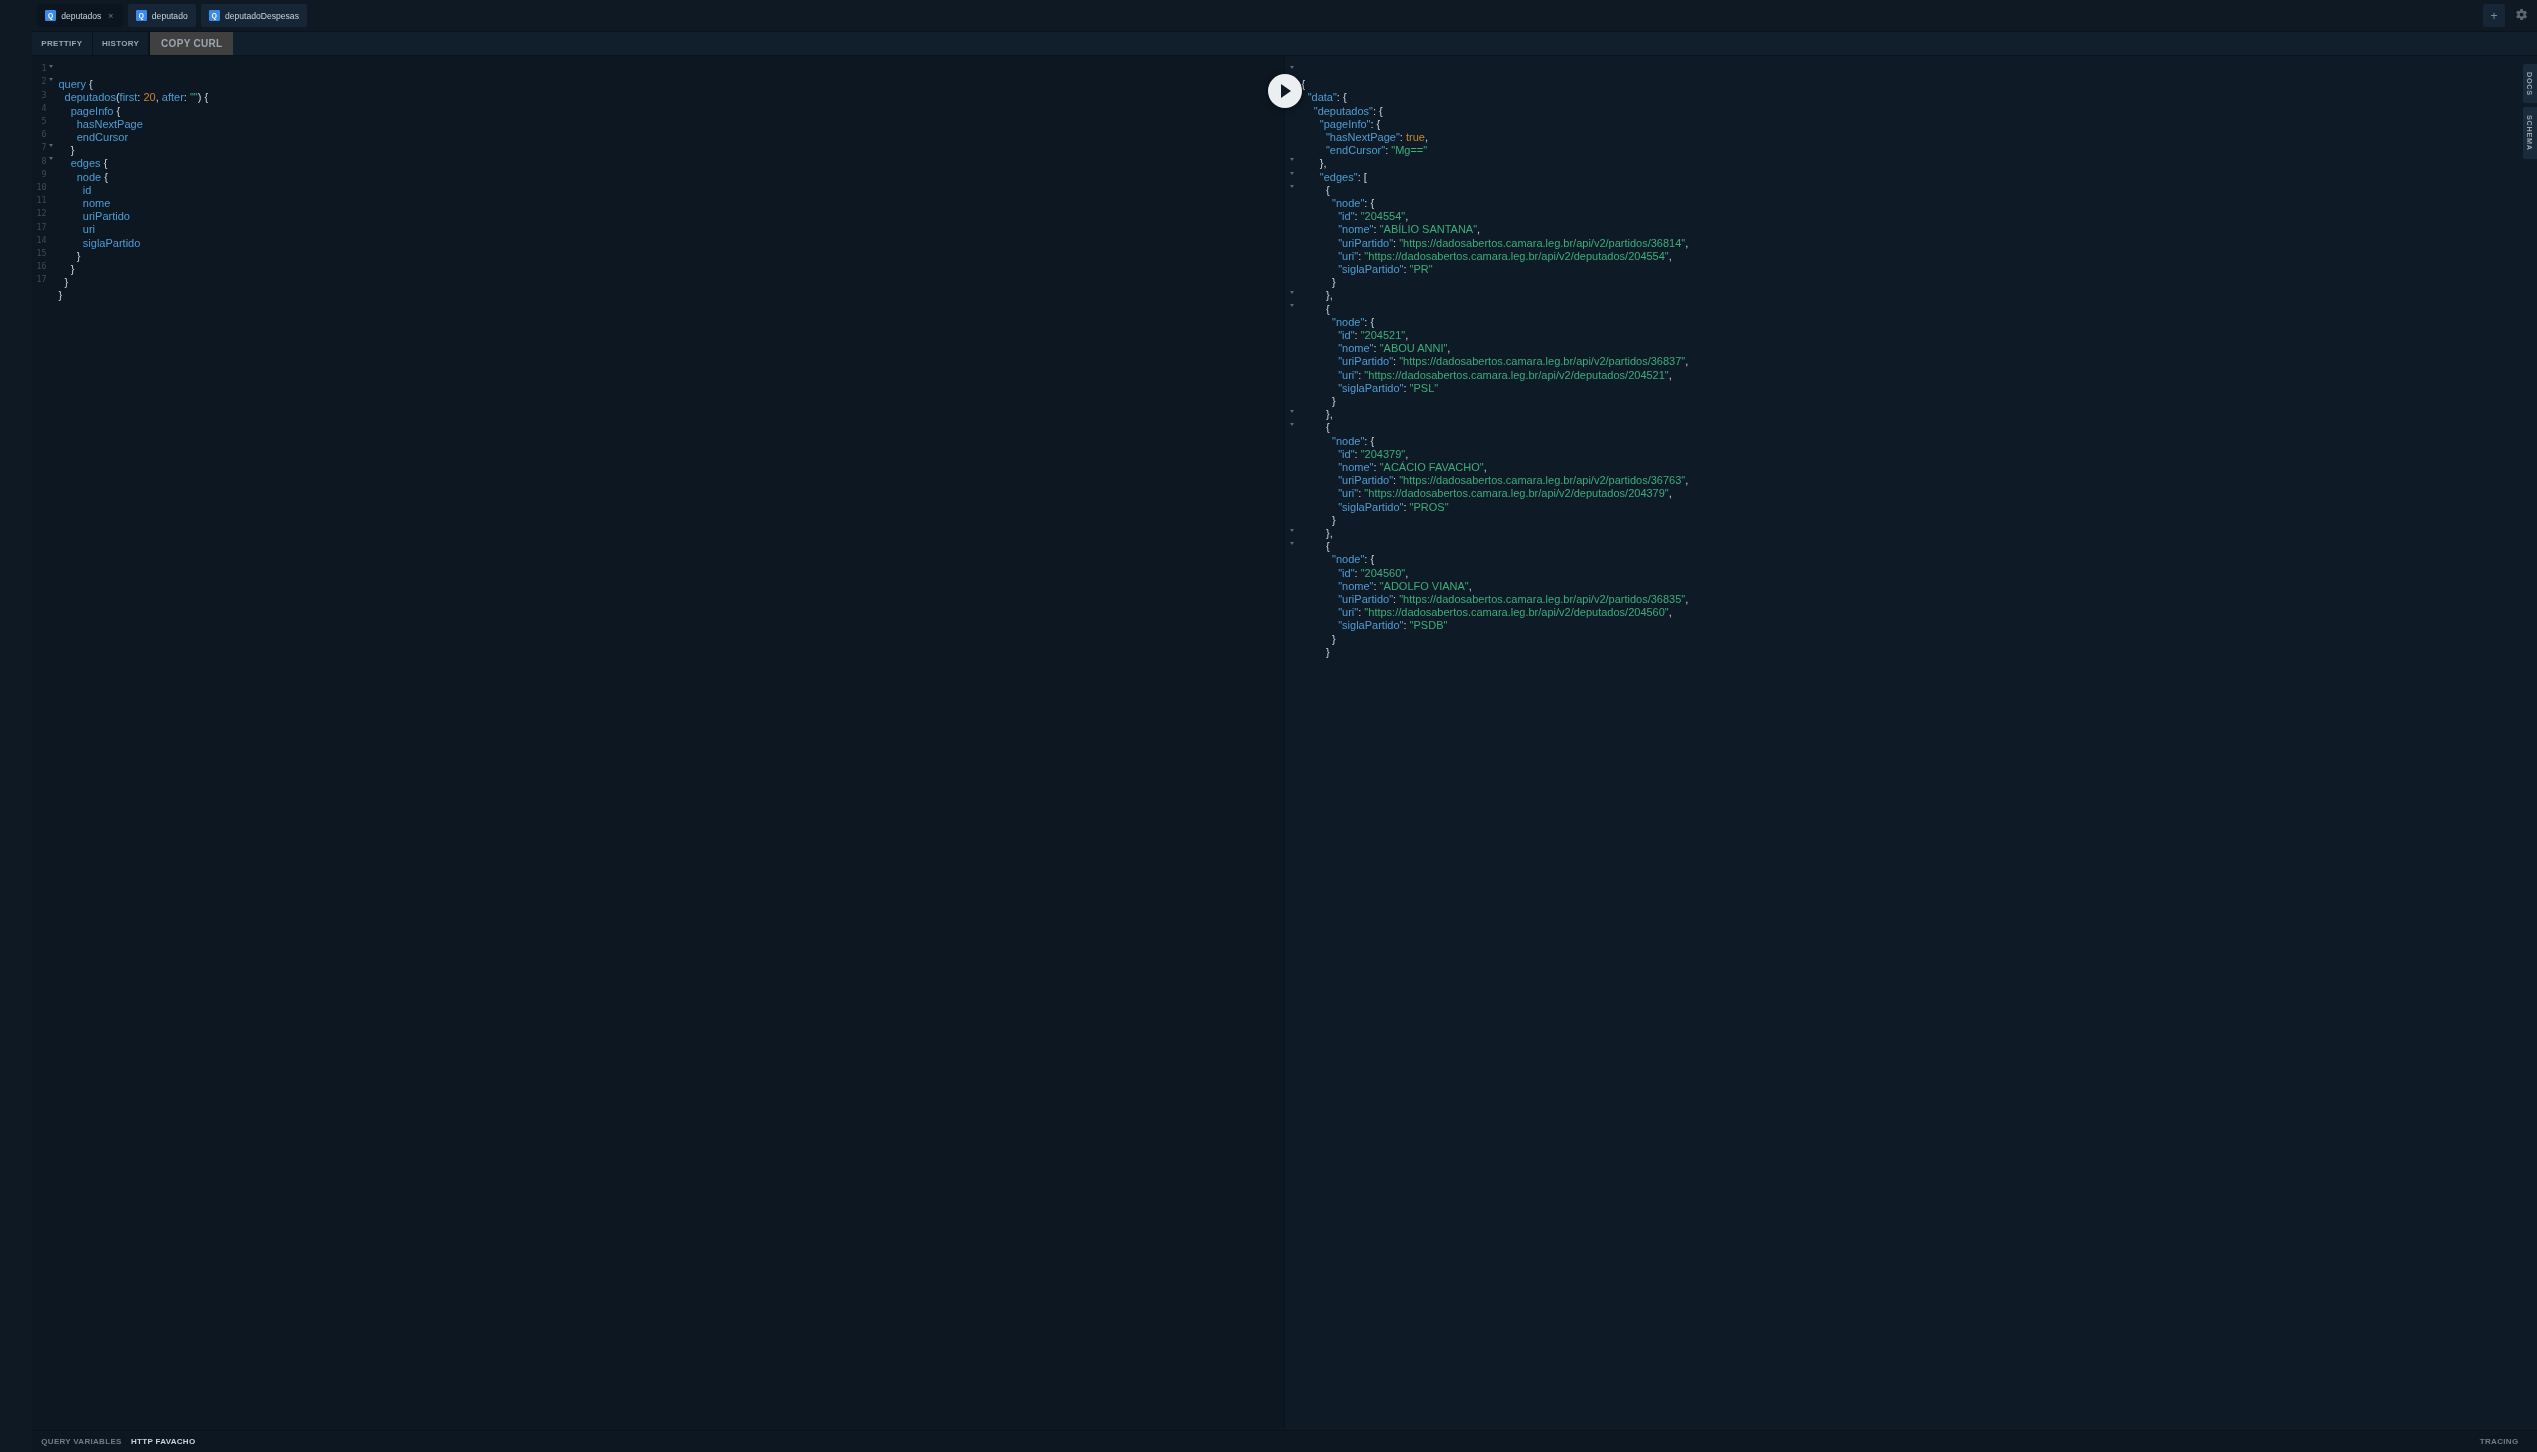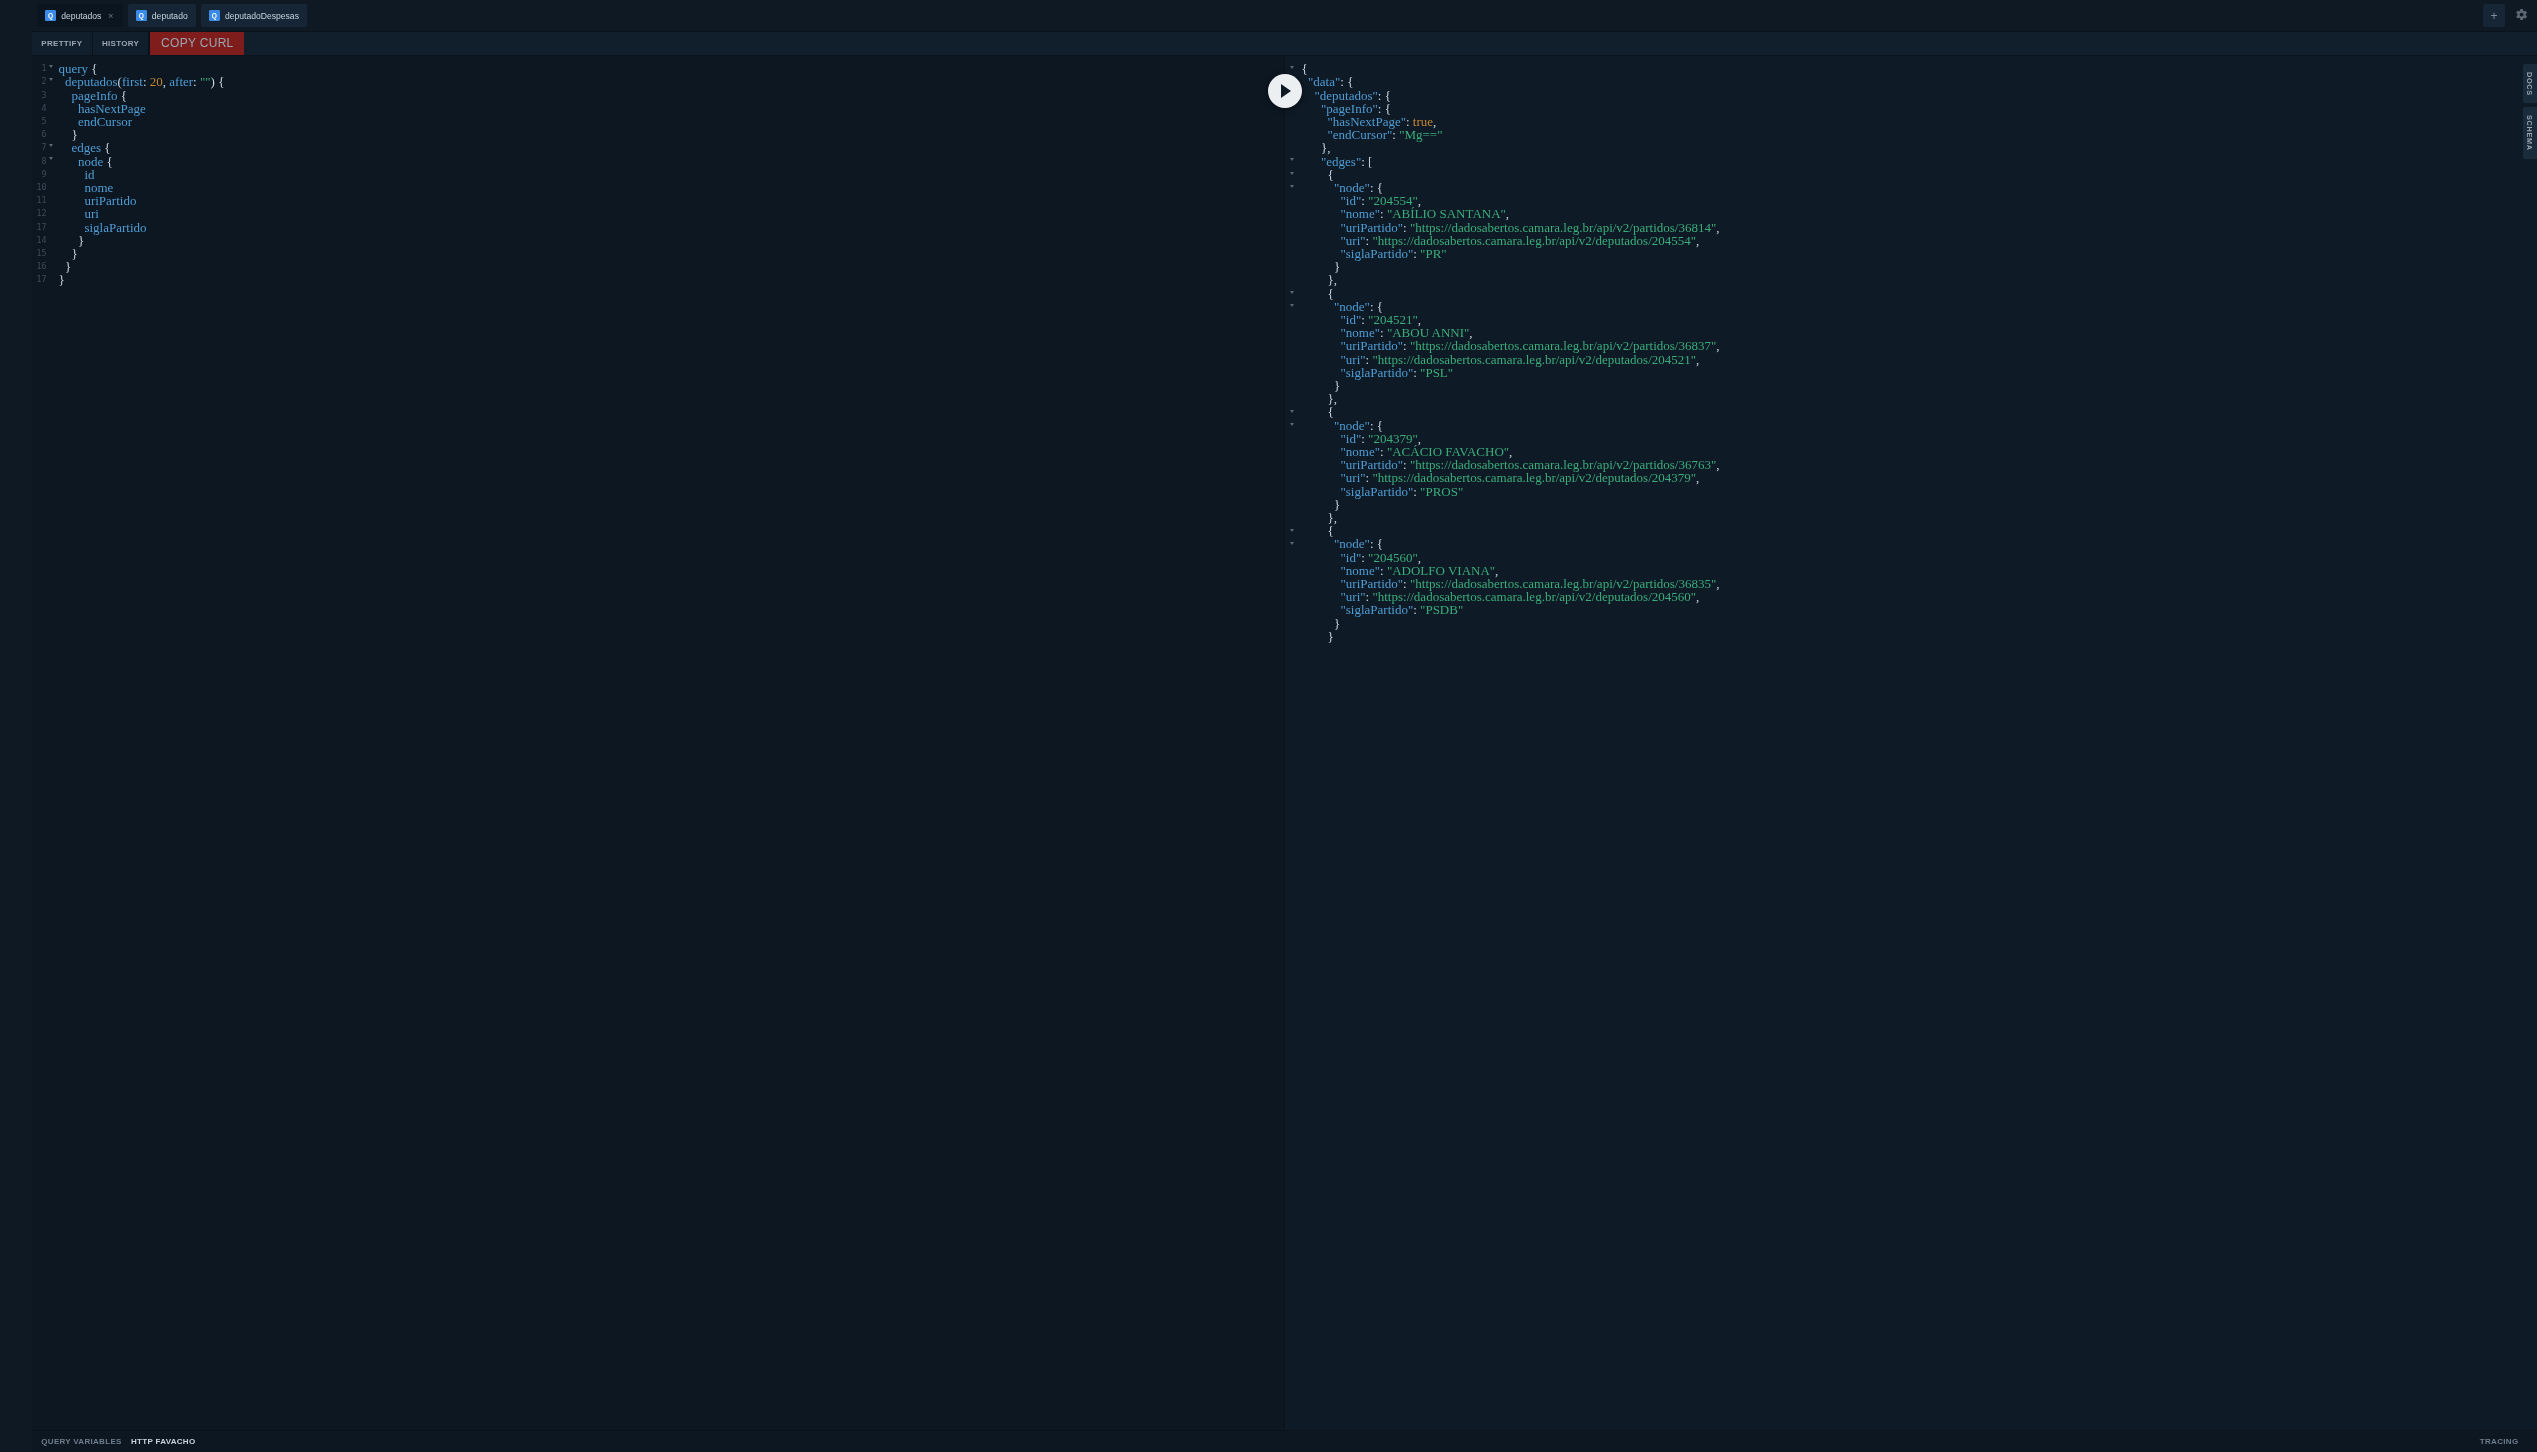--- a/index.html
+++ b/index.html
@@ -17,32 +17,32 @@
 .tab-add { width:22.5px; height:22.5px; border-radius:2px; background:#162636; display:flex; align-items:center; justify-content:center; color:#7f8b97; font-size:12px; cursor:pointer; }
 .gear { margin-left:5.3px; padding:4px; cursor:pointer; }
 .gear svg { width:13.2px; height:13.2px; fill:#5b6773; }
 
 
 .toolbar { display:flex; align-items:center; background:#111e2c; height:24.5px; border-top:0.7px solid #0a121b; border-bottom:0.7px solid #0a121b; }
 .tb-btn { padding:0 9.3px; height:100%; display:flex; align-items:center; color:#9aa5af; font-size:8px; font-weight:600; letter-spacing:0.3px; border-right:0.7px solid #0a121b; cursor:pointer; }
 .endpoint { flex:1; display:flex; align-items:center; padding:0 8px; gap:6.6px; }
 .endpoint-dot { width:5.3px; height:5.3px; border-radius:50%; background:#7f8b97; }
 .endpoint-label { font-size:8.6px; color:#9aa5af; }
-.copy-curl { padding:0 10.6px; height:100%; display:flex; align-items:center; color:#9aa5af; font-size:12px; font-weight:400; letter-spacing:0.3px; border-left:0.7px solid #0a121b; background:#7f1d1d; cursor:pointer; }
+.copy-curl { padding:0 10.6px; height:100%; display:flex; align-items:center; color:#9aa5af; font-size:10px; font-weight:700; letter-spacing:0.3px; border-left:0.7px solid #0a121b; background:#404040; cursor:pointer; }
 
 
 .main { position:relative; flex:1; display:flex; overflow:hidden; background:#0f1924; }
 .pane { flex:1 1 50%; overflow:auto; position:relative; }
 .pane.left { border-right:0.7px solid #0a121b; background:#0c1722; }
 .pane.right { background:#0e1a26; }
 
 .gutter { position:absolute; left:0; top:0; bottom:0; width:18.5px; text-align:right; padding:6.6px 4px 0 0; color:#3e4b58; font-family:"Menlo","Consolas",monospace; font-size:8.3px; line-height:13.2px; user-select:none; }
 .gutter .ln { position:relative; }
 .gutter .fold { position:absolute; right:-6.6px; top:2.6px; width:0; height:0; border-left:2.6px solid transparent; border-right:2.6px solid transparent; border-top:3.3px solid #5b6773; }
-.code { position:absolute; left:26.4px; right:0; top:0; padding:6.6px 0 26.4px 0; font-family:Liberation Serif, serif; font-size:13px; line-height:13.2px; white-space:pre; }
+.code { position:absolute; left:26.4px; right:0; top:16px; padding:6.6px 0 26.4px 0; font-family:Liberation Sans, sans-serif; font-size:11px; line-height:13.2px; white-space:pre; }
 .right .code { left:17px; white-space:pre-wrap; word-break:break-all; }
 
 .fold-col { position:absolute; left:5.3px; top:6.6px; width:8px; }
 .fold-col .fold { position:absolute; width:0; height:0; border-left:2.6px solid transparent; border-right:2.6px solid transparent; border-top:3.3px solid #5b6773; cursor:pointer; }
 
 
 .kw { color:#4f9dd4; }
 .fn { color:#4f9dd4; }
 .arg { color:#4f9dd4; }
 .num { color:#c58630; }

